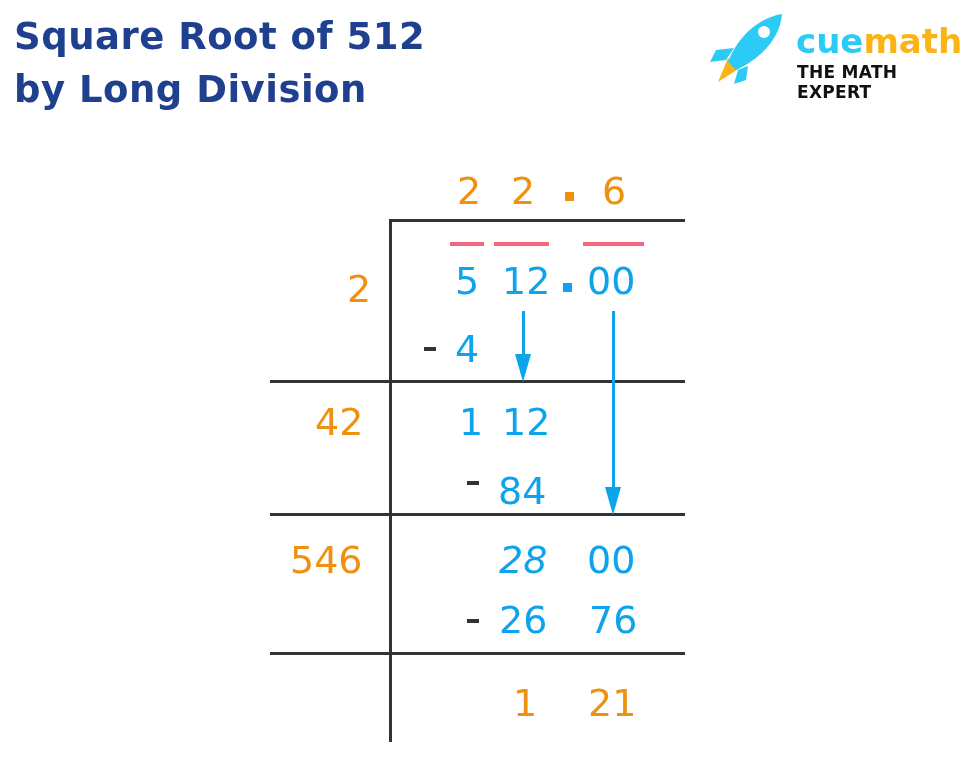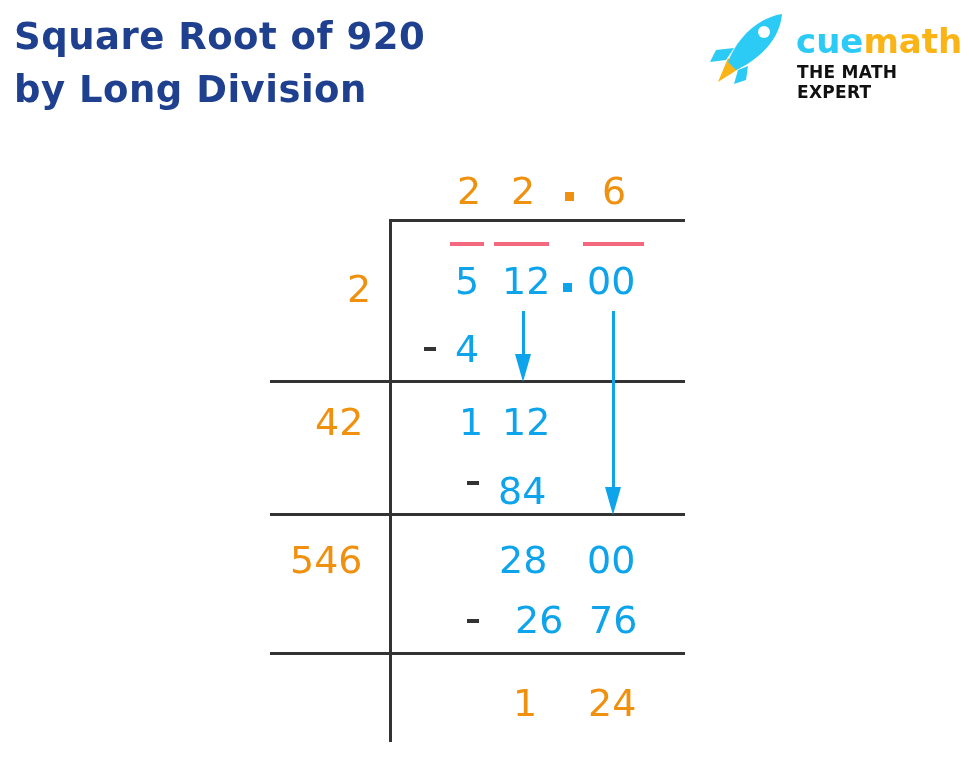--- a/index.html
+++ b/index.html
@@ -15,21 +15,21 @@
   .pink{position:absolute;height:4px;background:#f4687f;}
   .arrowline{position:absolute;width:3px;background:#0ea4ec;}
   .arrowhead{position:absolute;width:0;height:0;border-left:8px solid transparent;border-right:8px solid transparent;border-top:28px solid #0ea4ec;}
   .dot{position:absolute;width:9px;height:9px;}
   .logo-text{font-size:34px;font-weight:bold;line-height:1;}
   .tagline{font-size:17px;font-weight:bold;color:#111;letter-spacing:0.3px;}
 </style>
 </head>
 <body>
 
-<div class="abs title" style="top:18px;">Square Root of 920</div>
+<div class="abs title" style="top:18px;">Square Root of 512</div>
 <div class="abs title" style="top:71px;">by Long Division</div>
 
 <div class="abs" style="left:706px;top:10px;width:260px;height:80px;">
   <svg class="abs" style="left:0;top:0;" width="85" height="75" viewBox="0 0 85 75">
     <path d="M12 72 L22 48 L34 58 Z" fill="#fbb415"></path>
     <path d="M22 52 C30 30 50 8 76 4 C74 30 52 50 30 60 Z" fill="#2bcbf5"></path>
     <path d="M28 38 L10 40 L4 52 L20 50 Z" fill="#2bcbf5"></path>
     <path d="M42 56 L40 70 L28 74 L32 60 Z" fill="#2bcbf5"></path>
     <circle cx="58" cy="22" r="6" fill="#fff"></circle>
   </svg>
@@ -68,20 +68,20 @@
 <div class="arrowline" style="left:612px;top:311px;height:180px;"></div>
 <div class="arrowhead" style="left:605px;top:487px;"></div>
 
 <div class="num orange" style="left:315px;top:403px;text-align:right;">42</div>
 <div class="num blue" style="left:459px;top:403px;">1</div>
 <div class="num blue" style="left:502px;top:403px;">12</div>
 <div class="minus" style="left:467px;top:481px;"></div>
 <div class="num blue" style="left:498px;top:472px;">84</div>
 
 <div class="num orange" style="left:290px;top:541px;">546</div>
-<div class="num blue" style="left:499px;top:541px;">28</div>
+<div class="num blue" style="left:499px;top:541px;font-style:italic;">28</div>
 <div class="num blue" style="left:587px;top:541px;">00</div>
 <div class="minus" style="left:467px;top:619px;"></div>
-<div class="num blue" style="left:499px;top:601px;margin-left:16px;">26</div>
+<div class="num blue" style="left:499px;top:601px;">26</div>
 <div class="num blue" style="left:589px;top:601px;">76</div>
 
 <div class="num orange" style="left:513px;top:684px;">1</div>
-<div class="num orange" style="left:588px;top:684px;">24</div>
+<div class="num orange" style="left:588px;top:684px;">21</div>
 
 </body></html>

